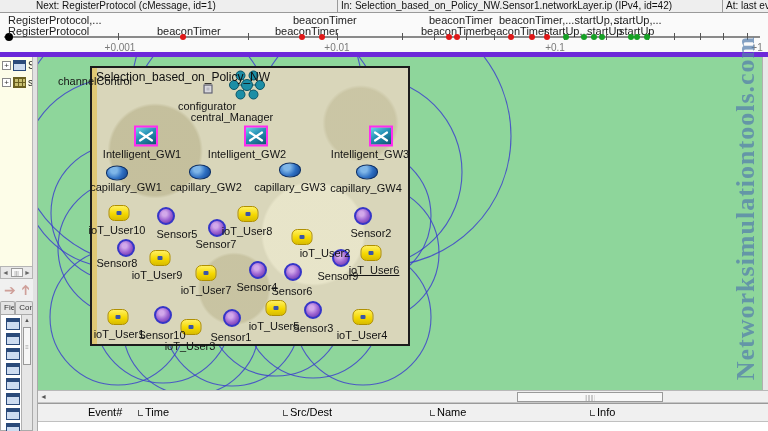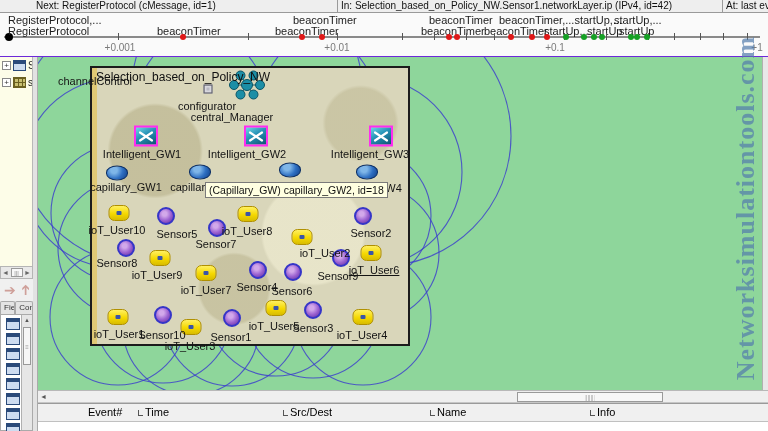--- a/index.html
+++ b/index.html
@@ -10,21 +10,21 @@
   
   #statusbar { position:absolute; left:0; top:0; width:768px; height:13px;
                background:#e6e6e6; border-bottom:1px solid #9a9a9a; font-size:10px;
                color:#111; display:flex; }
   .sb-cell { height:12px; line-height:12px; padding:0 3px; white-space:nowrap;
              overflow:hidden; border-right:1px solid #9a9a9a; background:#eee; }
   .sb-next { width:338px;padding-left:36px; } .sb-in { width:385px; } .sb-at { flex:1; border-right:none; }
 
   
   #timeline { position:absolute; left:0; top:13px; width:768px; height:44px;
-              background:#fafafa; border-bottom:1px solid #6d28d9; }
+              background:#fafafa; border-bottom:5px solid #6d28d9; }
   .tl-label { position:absolute; font-size:11px; color:#1c1c1c; white-space:nowrap; }
   #tl-axis { position:absolute; left:4px; top:23px; width:756px; height:2px; background:#8a8a8a; }
   .tl-tick { position:absolute; top:20px; width:1px; height:7px; background:#555; }
   .tl-dot  { position:absolute; top:21px; width:6px; height:6px; border-radius:50%; }
   #tl-marker { position:absolute; left:5px; top:20px; width:8px; height:8px;
                border-radius:50%; background:#000; }
   .tl-ticklabel { position:absolute; top:29px; font-size:10px; color:#7a7a7a;
                   transform:translateX(-50%); white-space:nowrap; }
 
   
@@ -373,21 +373,20 @@
         <div class="nlabel" style="left: 236px; top: 263px;">ioT_User5</div>
         <div class="node" style="left: 275px; top: 253px;">
           <div class="ic-sensor"></div>
         </div>
         <div class="nlabel" style="left: 275px; top: 265px;">Sensor3</div>
         <div class="node" style="left: 325px; top: 260px;">
           <div class="ic-user"></div>
         </div>
         <div class="nlabel" style="left: 324px; top: 272px;">ioT_User4</div>
       </div>
-    <div id="tooltip" style="left: 167px; top: 125px;">(Capillary_GW) capillary_GW2, id=18</div>
   </div>
 
   <div id="rightstrip"></div>
 
   <div id="hscroll">
     <span class="larrow">◄</span>
     <div id="hthumb">
         <div class="grip"></div>
       </div>
   </div>

